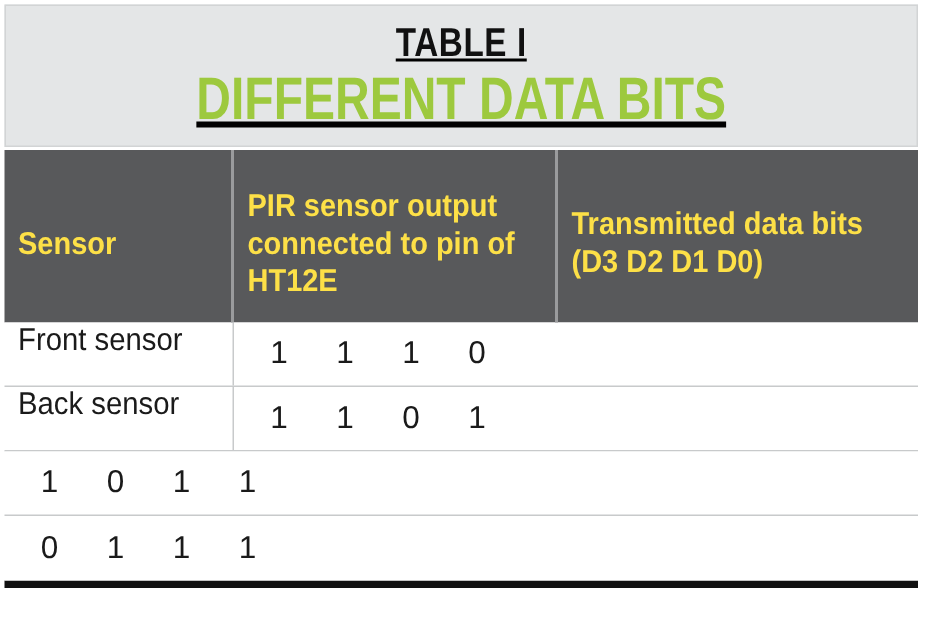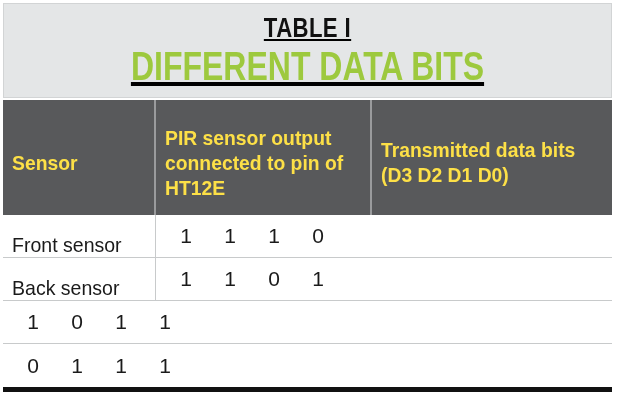--- a/index.html
+++ b/index.html
@@ -90,21 +90,21 @@
     border-bottom: 1px solid #c8cacb;
   }
   .data-row.last {
     border-bottom: none;
   }
 
   .cell {
     box-sizing: border-box;
     padding: 0 9px;
     display: flex;
-    align-items: flex-end;
+    align-items: flex-start;
     overflow: hidden;
   }
   .col-sensor   { width: 153px; }
   .col-pin      { width: 216px; }
   .col-bits     { width: 240px; flex: 1 1 auto; }
 
   .header-row .cell {
     align-items: center;
     padding-top: 9px;
     color: #fde047;

